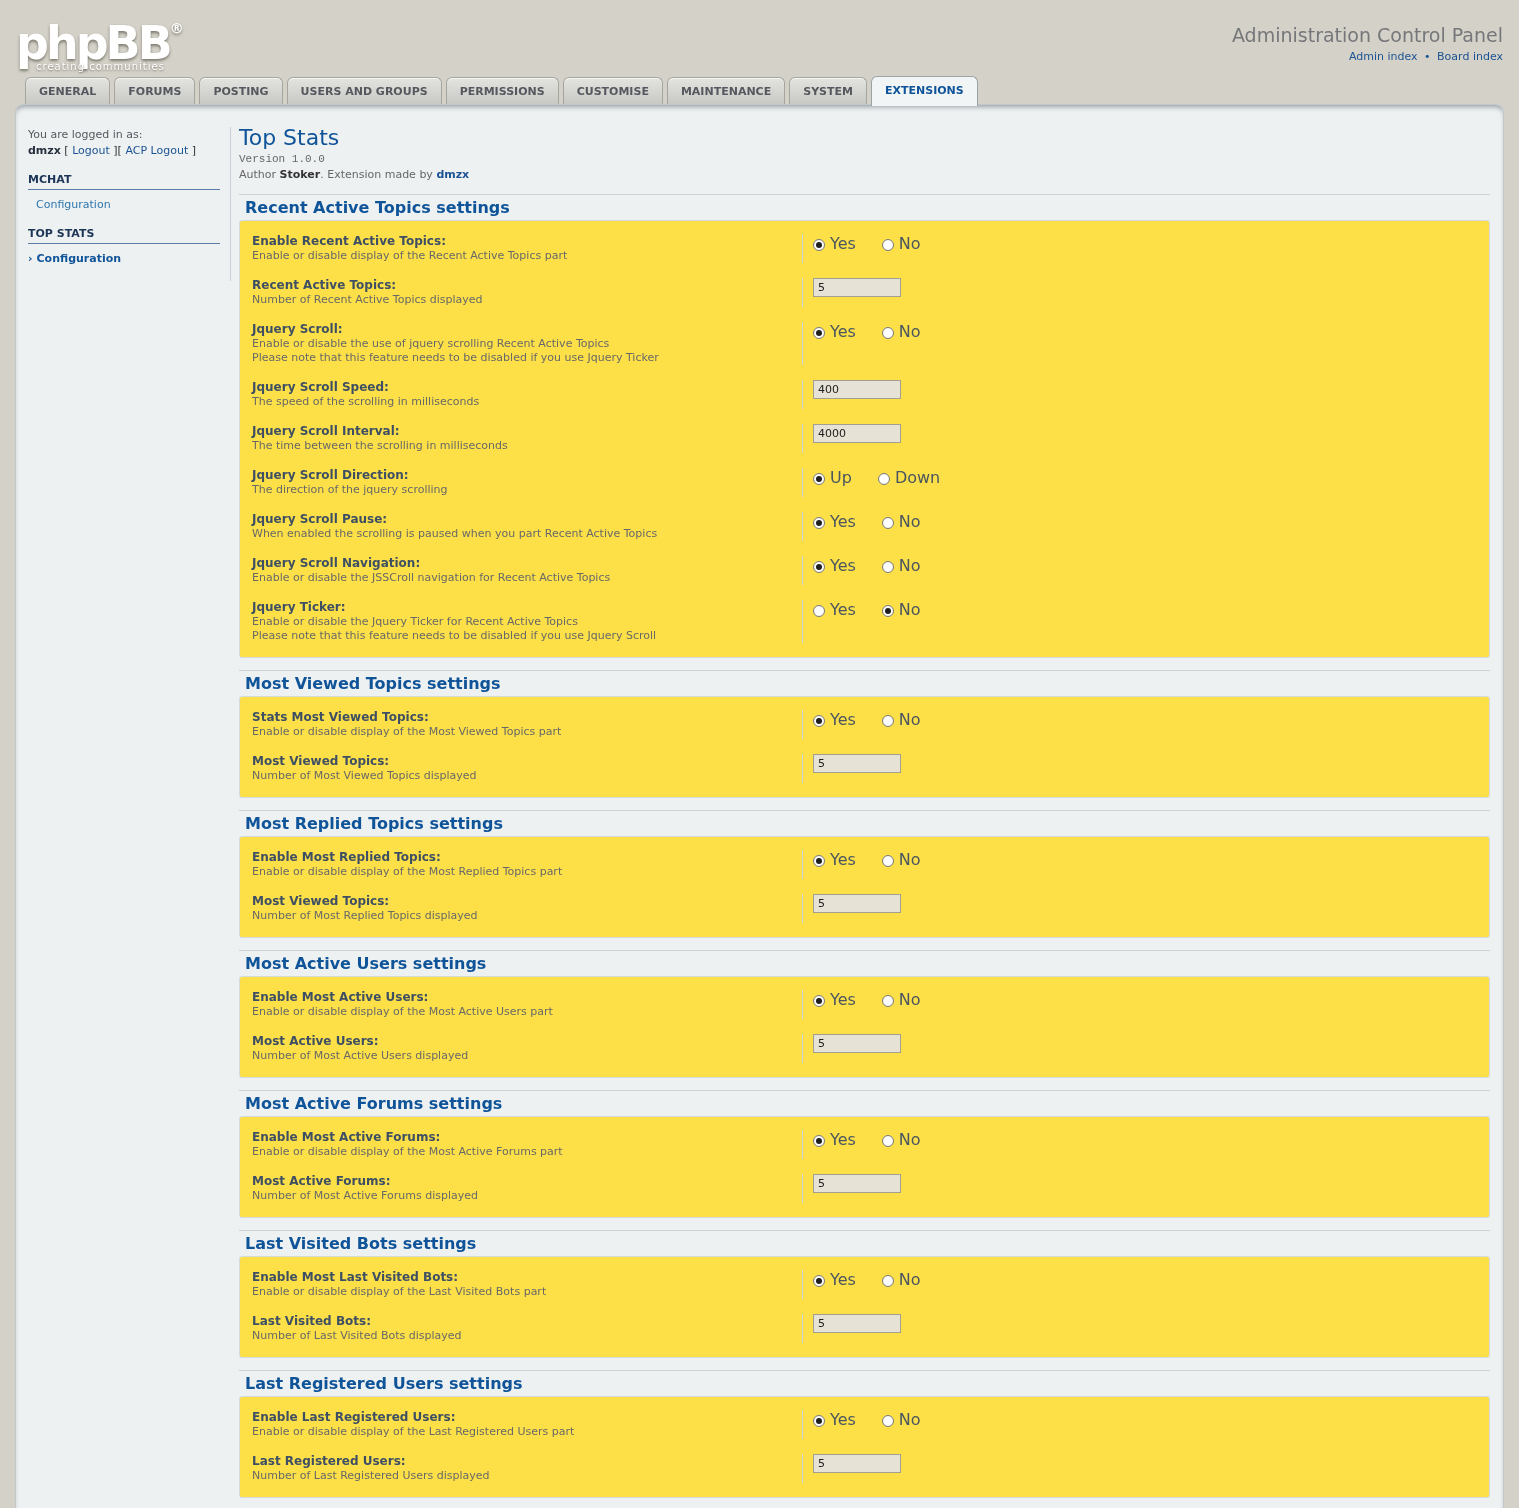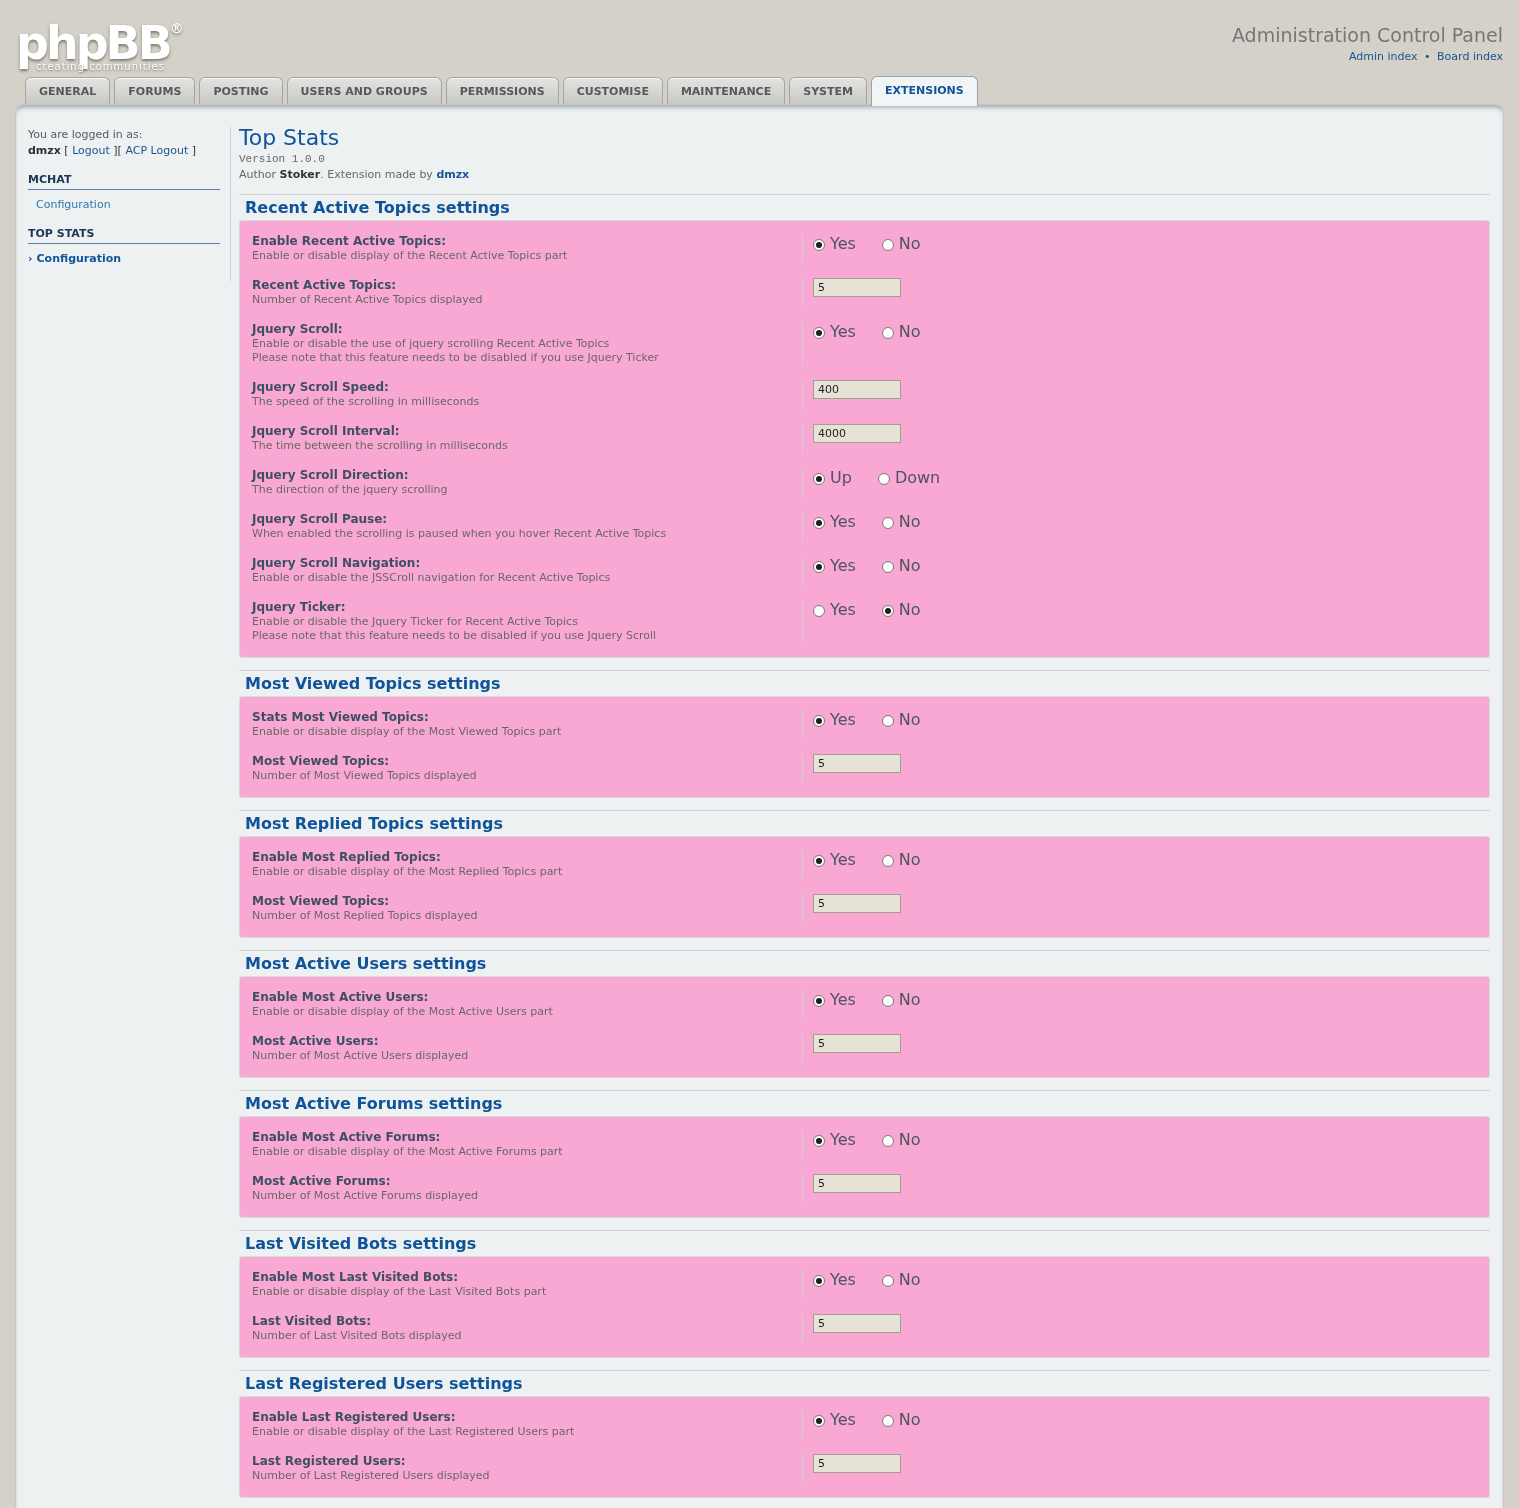--- a/index.html
+++ b/index.html
@@ -75,21 +75,21 @@
   h1.page-title { margin:6px 0 2px 0; font-size:22px; font-weight:normal; color:#0f5499; }
   .page-version { color:#666; line-height:15px;font-family:Liberation Mono, monospace; }
   .page-author { color:#666; line-height:15px; margin-bottom:10px; }
   .page-author .author-name { font-weight:bold; color:#333; }
   .page-author a { font-weight:bold; color:#1b5393; text-decoration:none; cursor:pointer; }
 
   .section { border-top:1px solid #ccd3d7; margin-top:12px; padding-top:3px; }
   .legend-row { display:flex; align-items:center; margin:0 0 3px 6px; }
   .legend { font-weight:bold; font-size:16px; color:#0f5499; white-space:nowrap; }
   .box {
-    background:#f9a8d4; border:1px solid #d6dadd; border-radius:3px;
+    background:#fde047; border:1px solid #d6dadd; border-radius:3px;
     padding:6px 0;
   }
   .row { display:flex; padding:7px 12px 8px; }
   .dt { width:550px; flex:0 0 550px; padding-right:14px; }
   .field-label { font-weight:bold; font-size:12px; color:#3e4f63; line-height:15px; }
   .field-explain { color:#686868; font-size:11px; line-height:14px; }
   .dd { flex:1; border-left:1px solid #c9d2da; padding-left:10px; }
 
   .radio-opt { display:inline-block; margin-right:26px; color:#4a5560; font-size:16px; cursor:pointer;text-align:right; }
   .radio-dot {
@@ -216,21 +216,21 @@
               <div class="row">
                 <div class="dt">
                   <div class="field-label">Jquery Scroll Direction:</div>
                   <div class="field-explain">The direction of the jquery scrolling</div>
                 </div>
                 <div class="dd"><label class="radio-opt"><span class="radio-dot checked"></span><span class="radio-text">Up</span></label><label class="radio-opt"><span class="radio-dot"></span><span class="radio-text">Down</span></label></div>
               </div>
               <div class="row">
                 <div class="dt">
                   <div class="field-label">Jquery Scroll Pause:</div>
-                  <div class="field-explain">When enabled the scrolling is paused when you hover Recent Active Topics</div>
+                  <div class="field-explain">When enabled the scrolling is paused when you part Recent Active Topics</div>
                 </div>
                 <div class="dd"><label class="radio-opt"><span class="radio-dot checked"></span><span class="radio-text">Yes</span></label><label class="radio-opt"><span class="radio-dot"></span><span class="radio-text">No</span></label></div>
               </div>
               <div class="row">
                 <div class="dt">
                   <div class="field-label">Jquery Scroll Navigation:</div>
                   <div class="field-explain">Enable or disable the JSSCroll navigation for Recent Active Topics</div>
                 </div>
                 <div class="dd"><label class="radio-opt"><span class="radio-dot checked"></span><span class="radio-text">Yes</span></label><label class="radio-opt"><span class="radio-dot"></span><span class="radio-text">No</span></label></div>
               </div>

